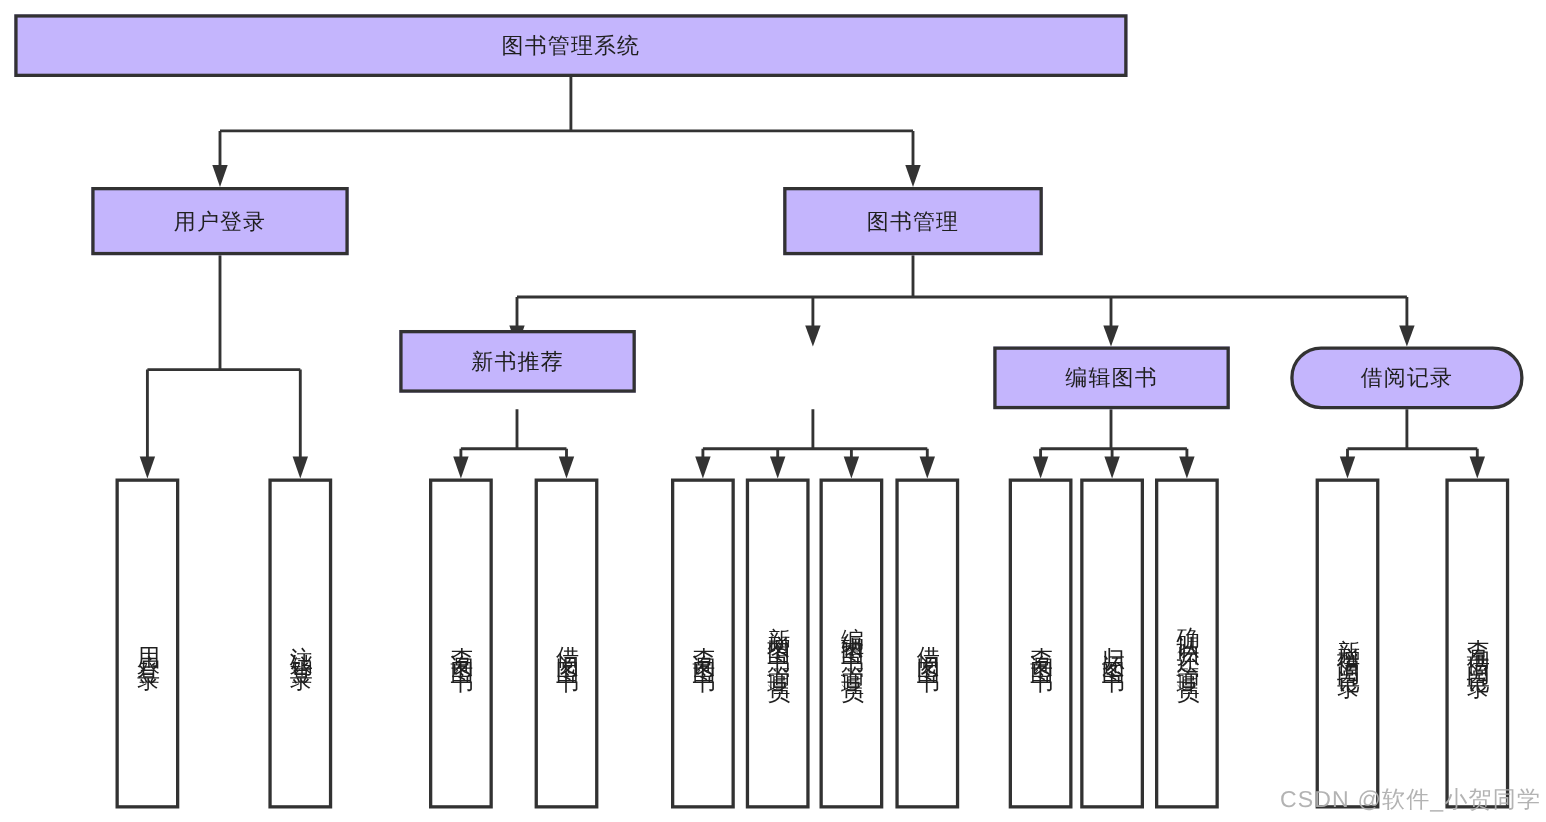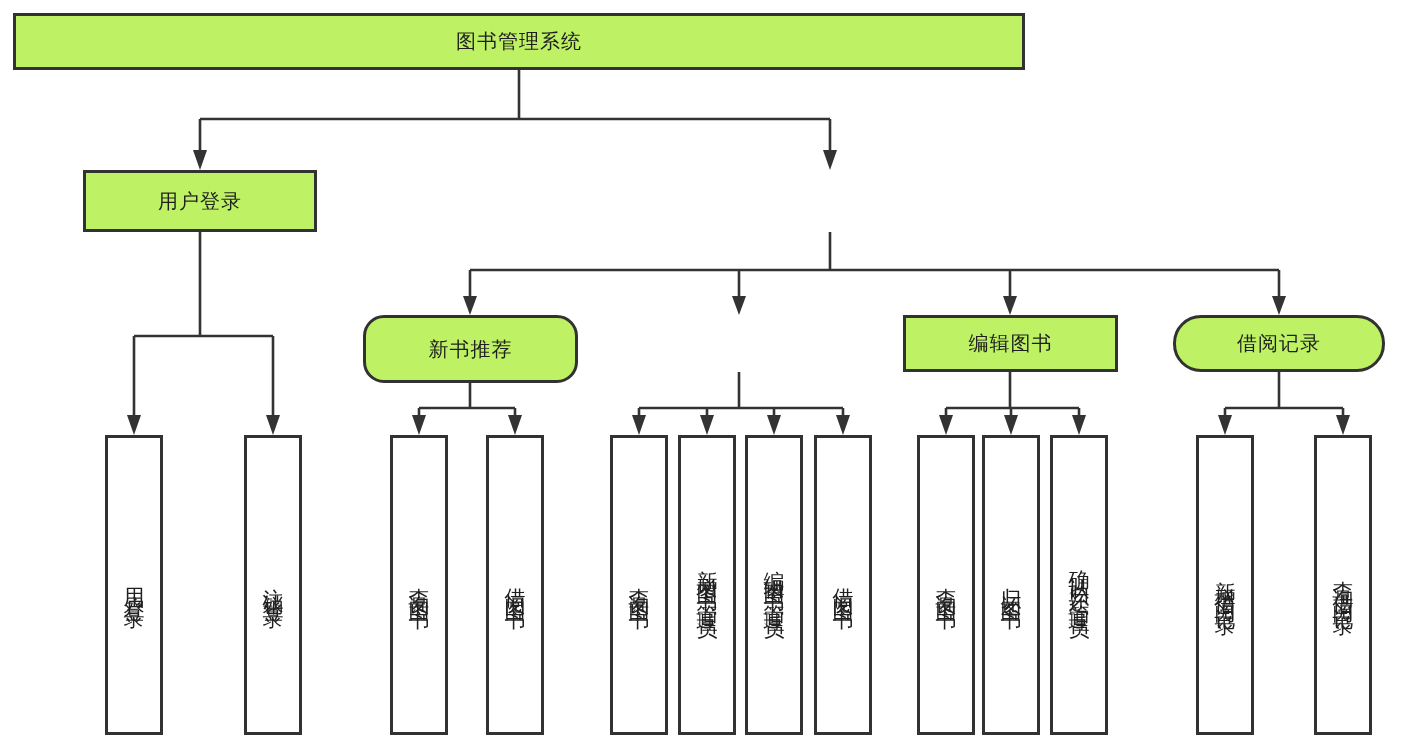--- a/index.html
+++ b/index.html
@@ -6,21 +6,21 @@
   #stage{
     position:relative;
     width:1405px;height:747px;
     background:#ffffff;
     font-family:"Liberation Sans","DejaVu Sans",sans-serif;
     overflow:hidden;
   }
   #wires{position:absolute;left:0;top:0;z-index:1;}
   .hbox{
     position:absolute;z-index:2;box-sizing:border-box;
-    background:#bef264;border:3px solid #323232;
+    background:#c4b5fd;border:3px solid #323232;
     display:flex;align-items:center;justify-content:center;
     font-size:20px;color:#1f1f1f;letter-spacing:1px;
   }
   .vbox{
     position:absolute;z-index:2;box-sizing:border-box;
     background:#ffffff;border:3px solid #323232;
     color:#1f1f1f;
   }
   .vlabel{
     position:absolute;left:50%;top:50%;
@@ -87,22 +87,25 @@
     </g>
   </svg>
 
   <div class="hbox" style="left:13px;top:13px;width:1012px;height:57px;">
     <span>图书管理系统</span>
   </div>
 
   <div class="hbox" style="left:83px;top:170px;width:234px;height:62px;">
     <span>用户登录</span>
   </div>
+  <div class="hbox" style="left:712px;top:170px;width:236px;height:62px;">
+    <span>图书管理</span>
+  </div>
 
-  <div class="hbox" style="left:363px;top:315px;width:215px;height:68px;border-radius:21px;">
+  <div class="hbox" style="left:363px;top:300px;width:215px;height:57px;">
     <span>新书推荐</span>
   </div>
   <div class="hbox" style="left:903px;top:315px;width:215px;height:57px;">
     <span>编辑图书</span>
   </div>
   <div class="hbox" style="left:1173px;top:315px;width:212px;height:57px;border-radius:28px;">
     <span>借阅记录</span>
   </div>
 
   <div class="vbox" style="left:105px;top:435px;width:58px;height:300px;">
@@ -142,14 +145,15 @@
     <span class="vlabel">确认归还（管理员）</span>
   </div>
 
   <div class="vbox" style="left:1196px;top:435px;width:58px;height:300px;">
     <span class="vlabel">新增借阅记录</span>
   </div>
   <div class="vbox" style="left:1314px;top:435px;width:58px;height:300px;">
     <span class="vlabel">查询借阅记录</span>
   </div>
 
+  <div id="watermark">CSDN @软件_小贺同学</div>
 
 </div>
 
 </body></html>

